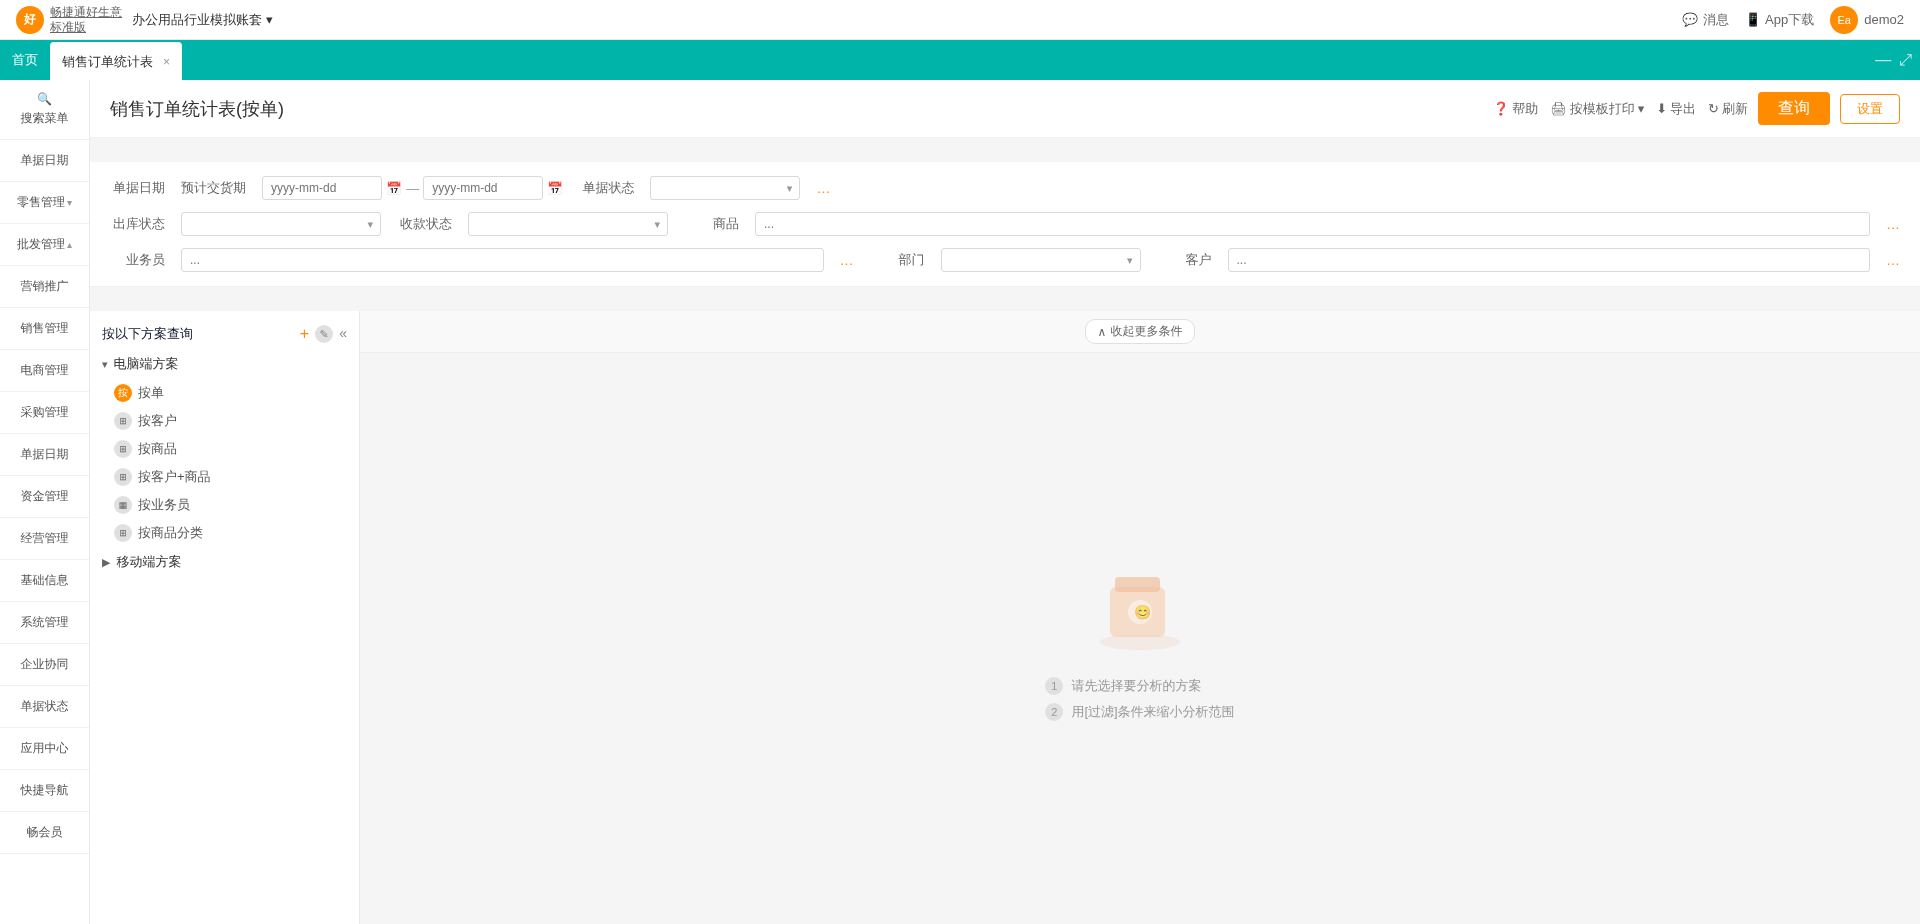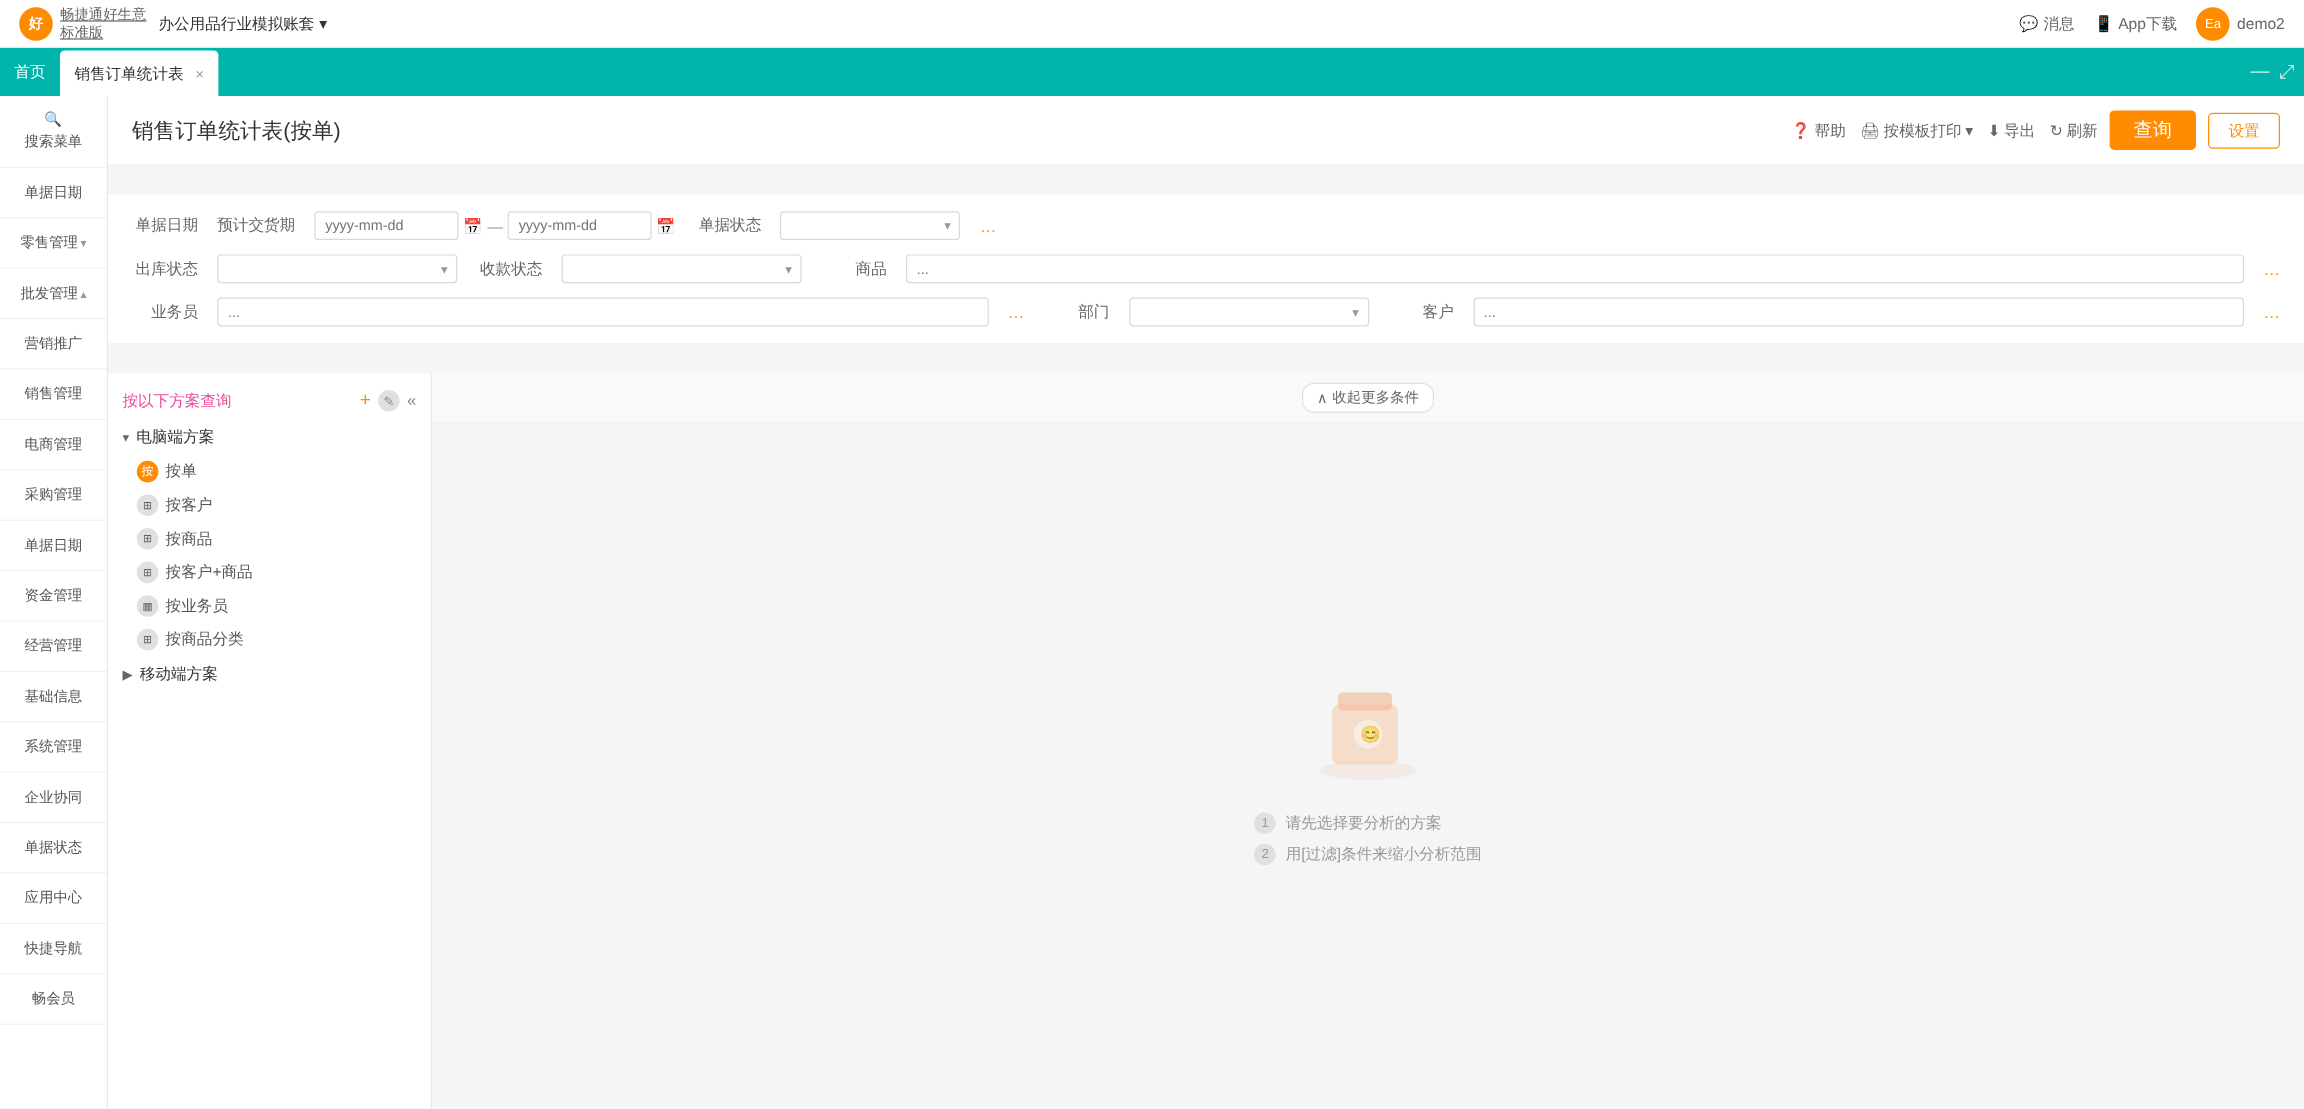--- a/index.html
+++ b/index.html
@@ -60,21 +60,21 @@
     .date-sep { color: #999; }
     .select-field { border: 1px solid #d9d9d9; border-radius: 3px; padding: 4px 28px 4px 8px; font-size: 12px; background: #fff; appearance: none; min-width: 150px; cursor: pointer; color: #555; position: relative; }
     .select-wrapper { position: relative; display: inline-flex; align-items: center; }
     .select-wrapper::after { content: '▾'; position: absolute; right: 8px; color: #999; pointer-events: none; font-size: 11px; }
     .filter-input { border: 1px solid #d9d9d9; border-radius: 3px; padding: 4px 8px; font-size: 12px; color: #999; background: #fff; min-width: 150px; }
 
     
     .left-right-layout { display: flex; flex: 1; overflow: hidden; }
     .left-panel { width: 270px; background: #fff; border-right: 1px solid #e8e8e8; overflow-y: auto; flex-shrink: 0; padding: 8px 0; }
     .left-panel-header { display: flex; align-items: center; justify-content: space-between; padding: 6px 12px; }
-    .left-panel-title { font-size: 13px; color: #ec4899; }
+    .left-panel-title { font-size: 13px; color: #0f172a; }
     .left-panel-icons { display: flex; gap: 6px; color: #888; font-size: 14px; }
     .left-panel-icons span { cursor: pointer; }
     .tree-item { padding: 6px 12px; cursor: pointer; display: flex; align-items: center; gap: 6px; font-size: 13px; color: #333; }
     .tree-icon { width: 18px; height: 18px; border-radius: 50%; display: flex; align-items: center; justify-content: center; font-size: 10px; }
     .tree-icon.orange { background: #ff8c00; color: #fff; }
     .tree-icon.gray { background: #e0e0e0; color: #666; font-size: 9px; }
     .tree-sub { padding-left: 24px; }
     .tree-sub-item { padding: 5px 12px 5px 0; cursor: pointer; display: flex; align-items: center; gap: 6px; font-size: 13px; color: #555; }
 
     

